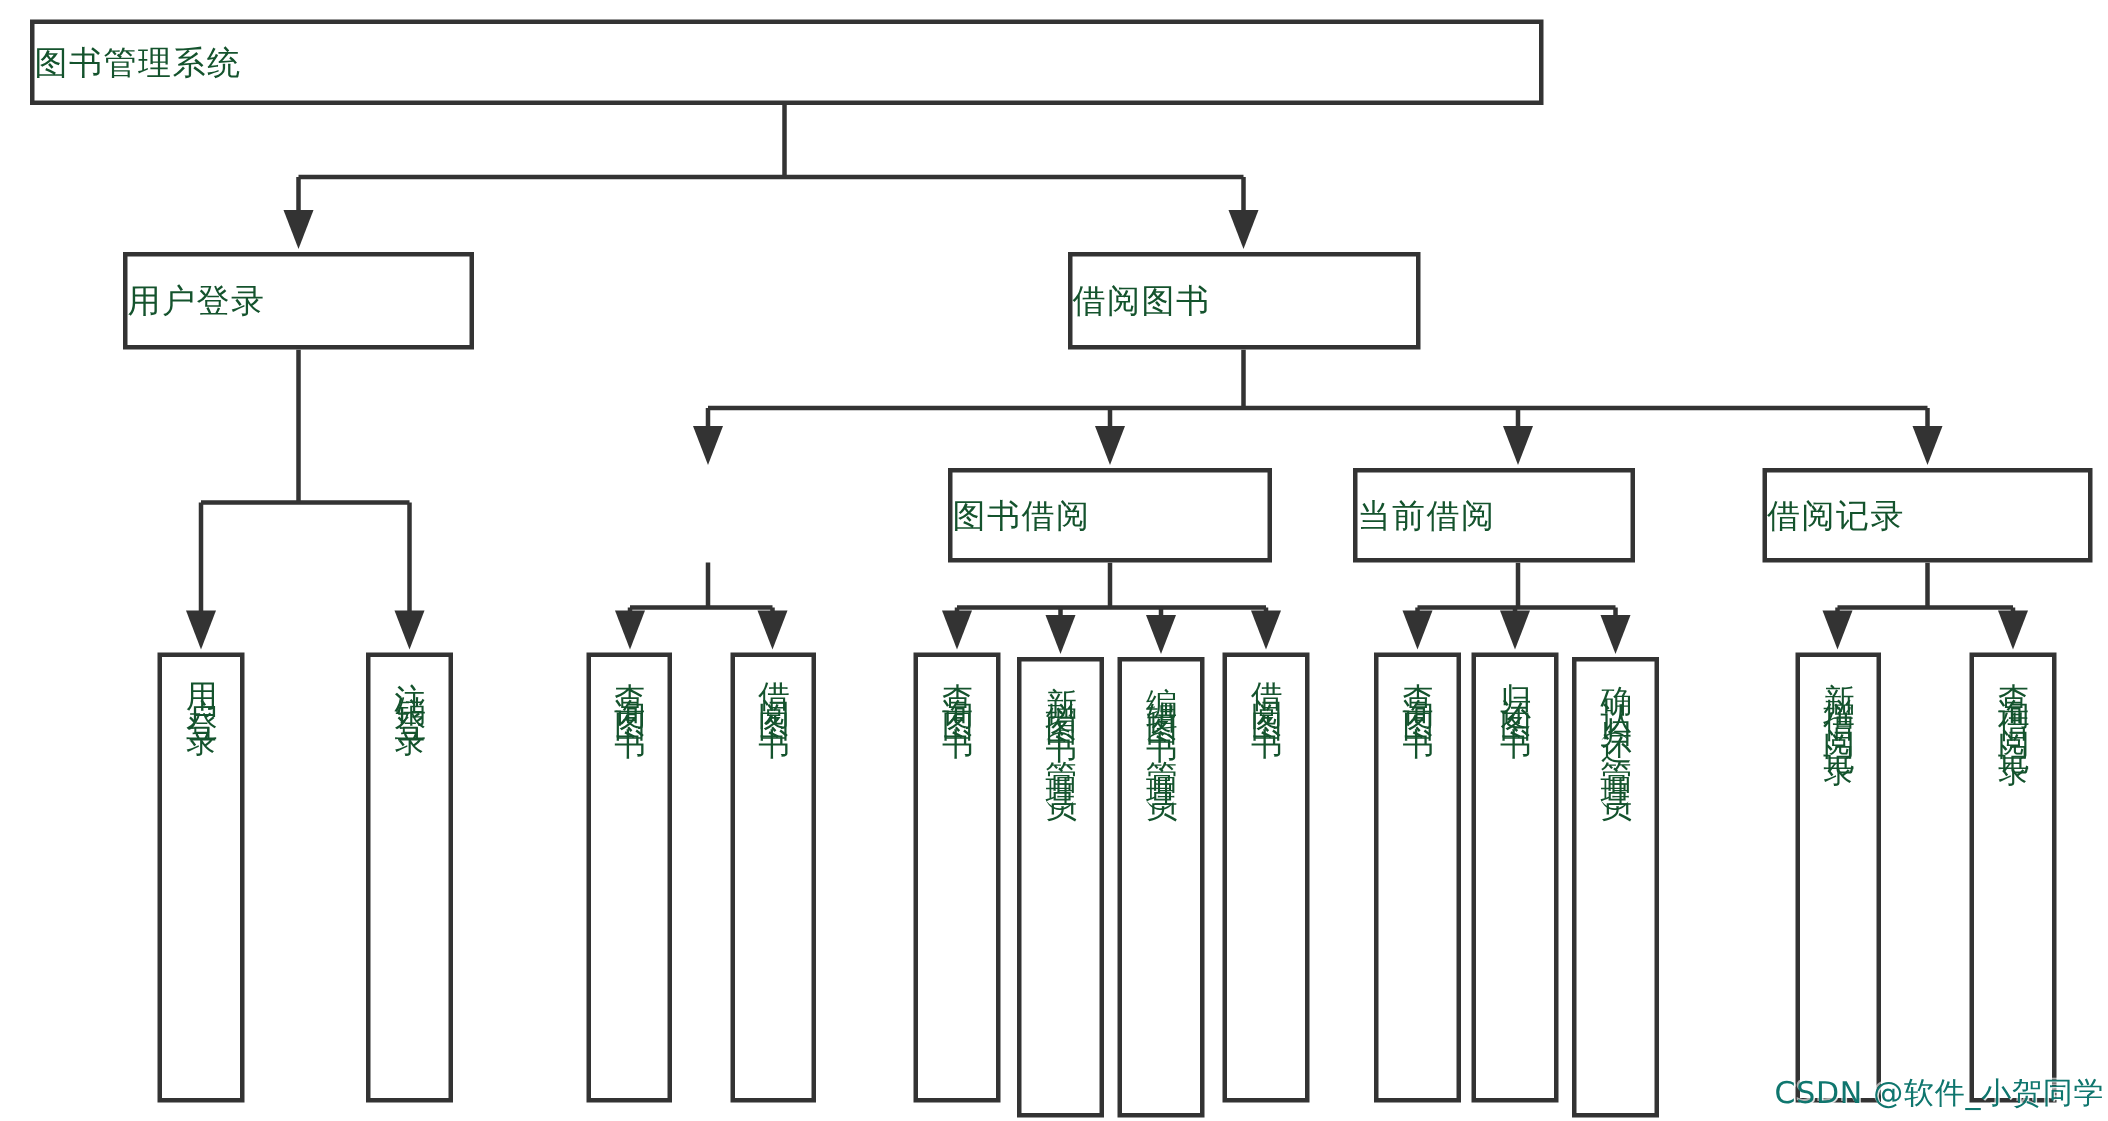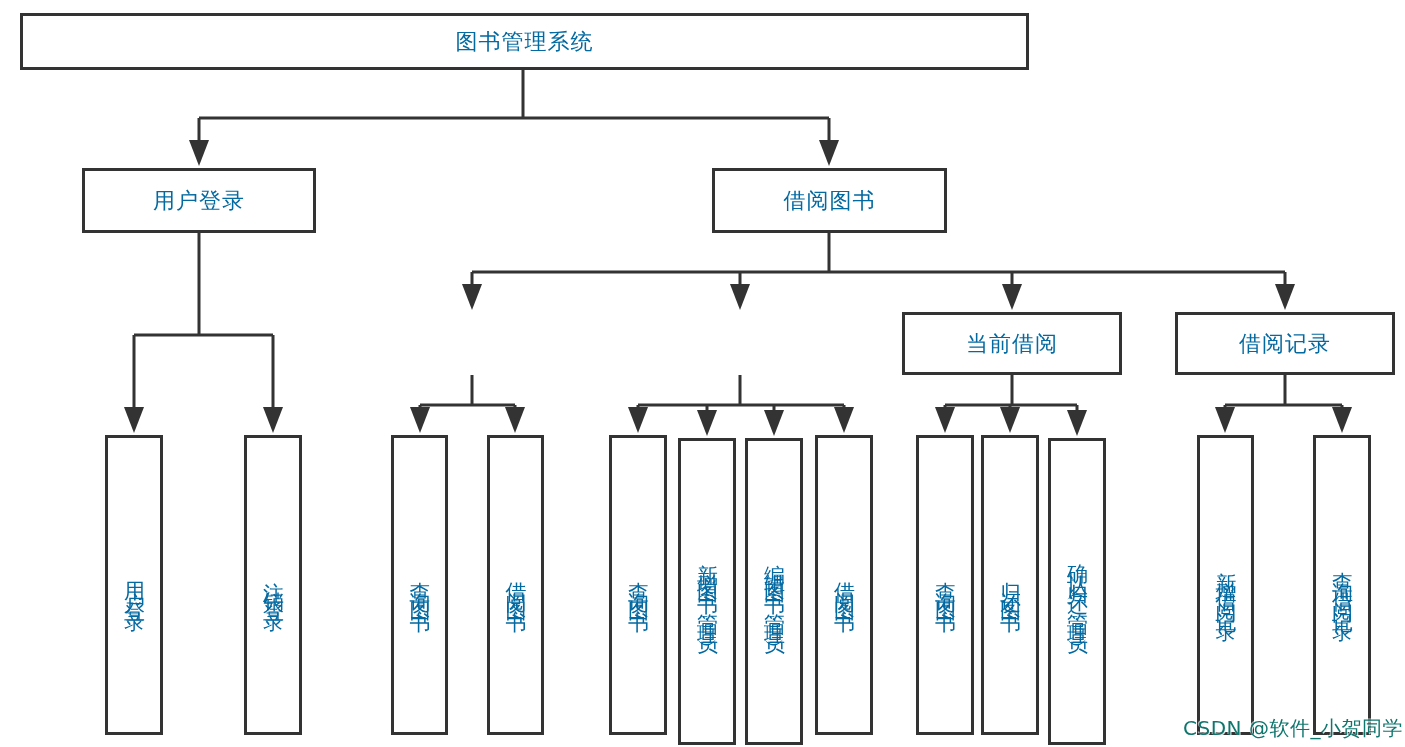--- a/index.html
+++ b/index.html
@@ -3,22 +3,22 @@
 <meta charset="utf-8">
 <style>
   html,body{margin:0;padding:0;background:#ffffff;}
   body{width:1405px;height:747px;font-family:"DejaVu Sans","Liberation Sans",sans-serif;}
   .canvas{position:relative;width:1405px;height:747px;background:#ffffff;overflow:hidden;}
   svg.connectors{position:absolute;left:0;top:0;width:1405px;height:747px;}
   svg.connectors path{fill:none;stroke:#333333;stroke-width:3;}
   svg.connectors polygon{fill:#333333;stroke:none;}
   .box{
     position:absolute;box-sizing:border-box;background:#ffffff;
-    border:3px solid #333333;color:#0369a1;
-    display:flex;align-items:center;justify-content:center;
+    border:3px solid #333333;color:#14532d;
+    display:flex;align-items:center;
   }
   .h{font-size:22px;letter-spacing:1px;white-space:nowrap;}
   .v{
     writing-mode:vertical-rl;text-orientation:mixed;
     font-size:21px;letter-spacing:10px;line-height:1;
   }
   .watermark{
     position:absolute;left:1183px;top:715px;
     font-size:20px;letter-spacing:0.5px;color:#0f766e;z-index:10;
     text-shadow:1px 1px 0 rgba(255,255,255,0.85),-1px -1px 0 rgba(255,255,255,0.6);
@@ -66,21 +66,24 @@
     <span>图书管理系统</span>
   </div>
 
   <div class="box h" style="left:82px;top:168px;width:234px;height:65px">
     <span>用户登录</span>
   </div>
   <div class="box h" style="left:712px;top:168px;width:235px;height:65px">
     <span>借阅图书</span>
   </div>
 
-  <div class="box h" style="left:902px;top:312px;width:220px;height:63px">
+  <div class="box h" style="left:632px;top:312px;width:216px;height:63px">
+    <span>图书借阅</span>
+  </div>
+  <div class="box h" style="left:902px;top:312px;width:188px;height:63px">
     <span>当前借阅</span>
   </div>
   <div class="box h" style="left:1175px;top:312px;width:220px;height:63px">
     <span>借阅记录</span>
   </div>
 
   <div class="box v" style="left:105px;top:435px;width:58px;height:300px">
     <span>用户登录</span>
   </div>
   <div class="box v" style="left:244px;top:435px;width:58px;height:300px">

